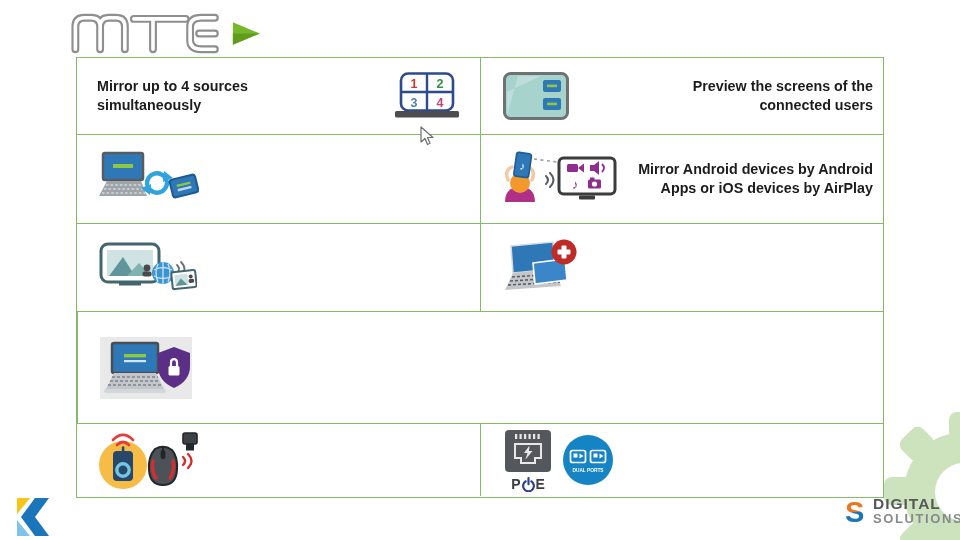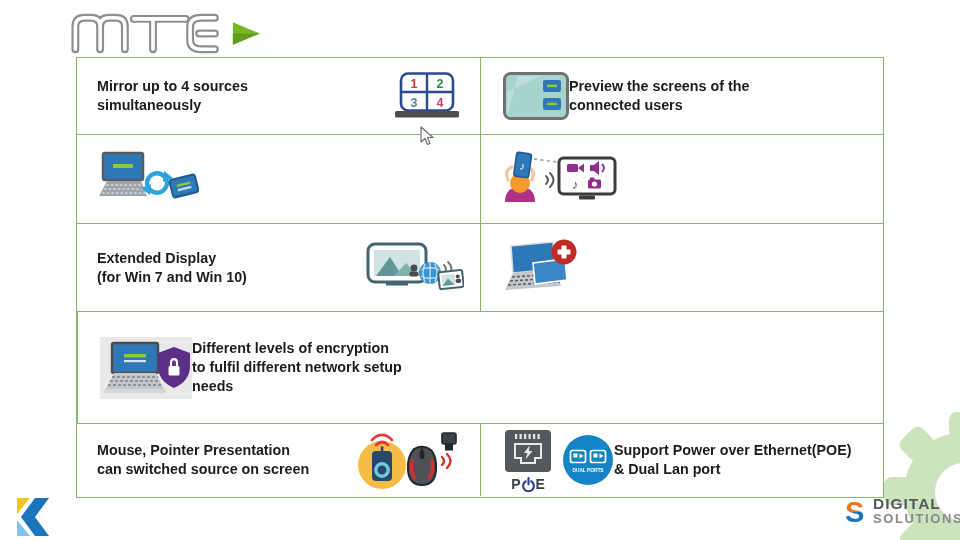--- a/index.html
+++ b/index.html
@@ -11,21 +11,21 @@
   #feature-table{position:absolute;left:76px;top:57px;width:808px;height:441px;
     border:1.6px solid #84ba68;box-sizing:border-box;background:#fff;z-index:2;
     display:flex;flex-direction:column;}
   .row{display:flex;box-sizing:border-box;}
   .row + .row{border-top:1.6px solid #84ba68;}
   .r1{height:76px}.r2{height:89px}.r3{height:88px}.r4{height:112px}.r5{height:73px}
   .cell{width:50%;box-sizing:border-box;display:flex;align-items:center;}
   .cell.left{padding:0 10px 0 20px;justify-content:space-between;}
   .cell.right{border-left:1.6px solid #84ba68;padding:0 10px 0 22px;}
   .txt{font-weight:bold;font-size:14.3px;line-height:1.32;color:#1c1c1c;white-space:pre-line;}
-  .cell.right .txt{flex:1;}
+  .cell.right .txt{flex:1;text-align:right;}
   .ic{flex:0 0 auto;display:flex;align-items:center;}
   .m4{margin-right:36px}.m1{margin-right:8px}.m2{margin-right:4px}.m3{margin-right:6px}.m5{margin-right:10px}
   .poe-wrap{display:flex;align-items:center;gap:9px;}
   .poe-col{display:flex;flex-direction:column;align-items:center;}
   .poe-line{display:flex;align-items:center;gap:1px;margin-top:2px;
             font-weight:bold;font-size:14px;color:#3c4043;}
   
   #k-logo{position:absolute;left:15px;top:498px;z-index:3;}
   #ds-logo{position:absolute;left:843px;top:496px;z-index:3;display:flex;align-items:center;gap:4px;}
   #ds-text .l1{font-weight:bold;font-size:15.5px;letter-spacing:1px;color:#57585b;line-height:1.05;}
@@ -138,27 +138,27 @@
                 <polygon points="75,18 81,13.5 81,22.5"></polygon>
               <polygon points="87,15 91,15 96,11 96,25 91,21 87,21"></polygon>
               <path d="M99,14 q4,4 0,8" stroke="#8e2f8e" stroke-width="1.8" fill="none"></path>
               <text x="69" y="39" font-size="13" font-weight="bold">♪</text>
               <rect x="85" y="29.5" width="13" height="9" rx="1.5"></rect>
                 <rect x="87" y="27.5" width="4.5" height="2.5"></rect>
             </g>
             <circle cx="91.5" cy="34" r="2.6" fill="#ffffff"></circle>
           </svg>
         </div>
+        <div class="txt">Mirror Android devices by Android
+Apps or iOS devices by AirPlay</div>
       </div>
     </div>
 
     <div class="row r3">
       <div class="cell left">
-        <div class="txt">Extended Display
-(for Win 7 and Win 10)</div>
         <div class="ic m3">
           <svg width="100" height="56" viewBox="0 0 100 56">
             <rect x="4" y="4" width="58" height="38" rx="7" fill="#ffffff" stroke="#43666e" stroke-width="3"></rect>
             <rect x="10" y="10" width="46" height="26" fill="#cfe3e2"></rect>
             <polygon points="12,36 26,17 38,36" fill="#5f959b"></polygon>
             <polygon points="30,36 42,23 54,36" fill="#7fb3ae"></polygon>
             <circle cx="50" cy="28" r="3.4" fill="#4a4a4a"></circle>
             <rect x="45.5" y="31.5" width="9" height="5" rx="2" fill="#4a4a4a"></rect>
             <rect x="22" y="42" width="22" height="3.5" fill="#43666e"></rect>
             <circle cx="66" cy="33" r="11" fill="#3d94d1"></circle>
@@ -206,30 +206,25 @@
               <line x1="12" y1="40" x2="58" y2="40"></line>
                 <line x1="10" y1="44" x2="60" y2="44"></line>
                 <line x1="8" y1="48" x2="62" y2="48"></line>
             </g>
             <rect x="4" y="52" width="62" height="4" rx="2" fill="#d4d7da"></rect>
             <path d="M74,10 L90,16 V29 Q90,44 74,51 Q58,44 58,29 V16 Z" fill="#5c2f87"></path>
             <rect x="68.5" y="29" width="11" height="9.5" rx="1.5" fill="#ffffff"></rect>
             <path d="M71,29 v-3.5 q0,-3.4 3,-3.4 q3,0 3,3.4 v3.5" stroke="#ffffff" stroke-width="2.2" fill="none"></path>
           </svg>
         </div>
-        <div class="txt">Different levels of encryption
-to fulfil different network setup
-needs</div>
       </div>
     </div>
 
     <div class="row r5">
       <div class="cell left">
-        <div class="txt">Mouse, Pointer Presentation
-can switched source on screen</div>
         <div class="ic m5">
           <svg width="104" height="62" viewBox="0 0 104 62">
             <circle cx="26" cy="36" r="24" fill="#f6bc45"></circle>
             <path d="M20,16 q6,-6 12,0" stroke="#e23c3c" stroke-width="2.6" fill="none" stroke-linecap="round"></path>
             <path d="M16,11 q10,-10 20,0" stroke="#e23c3c" stroke-width="2.6" fill="none" stroke-linecap="round"></path>
             <rect x="24.8" y="17.5" width="2.6" height="6" fill="#27486b"></rect>
             <rect x="16" y="22" width="20" height="30" rx="4" fill="#27486b"></rect>
             <circle cx="26" cy="41" r="6.2" fill="none" stroke="#74c7e3" stroke-width="3.4"></circle>
             <path d="M58,20 q9,-5 17,1 q6,7 5,20 q-1,15 -14,15 q-13,0 -14,-15 q-1,-13 6,-21 z" fill="#4c5257" stroke="#23272a" stroke-width="2"></path>
             <line x1="66" y1="17" x2="66" y2="30" stroke="#23272a" stroke-width="2"></line>
@@ -272,22 +267,20 @@
             <circle cx="26" cy="26" r="25" fill="#1584c5"></circle>
             <rect x="8.5" y="16.5" width="15" height="12" rx="2" fill="none" stroke="#ffffff" stroke-width="1.7"></rect>
             <rect x="11.5" y="19.5" width="4" height="4" fill="#ffffff"></rect>
             <polygon points="17.5,19.5 21.5,22 17.5,24.5" fill="#ffffff"></polygon>
             <rect x="28.5" y="16.5" width="15" height="12" rx="2" fill="none" stroke="#ffffff" stroke-width="1.7"></rect>
             <rect x="31.5" y="19.5" width="4" height="4" fill="#ffffff"></rect>
             <polygon points="37.5,19.5 41.5,22 37.5,24.5" fill="#ffffff"></polygon>
             <text x="26" y="38" text-anchor="middle" font-size="4.8" font-weight="bold" fill="#ffffff" font-family="inherit">DUAL PORTS</text>
           </svg>
         </div>
-        <div class="txt">Support Power over Ethernet(POE)
-&amp; Dual Lan port</div>
       </div>
     </div>
 
   </div>
 
   <div id="gear">
     <svg width="215" height="175" viewBox="0 0 215 175">
       <g fill="#cde3bd">
         <circle cx="122" cy="86" r="60"></circle>
         <g>

